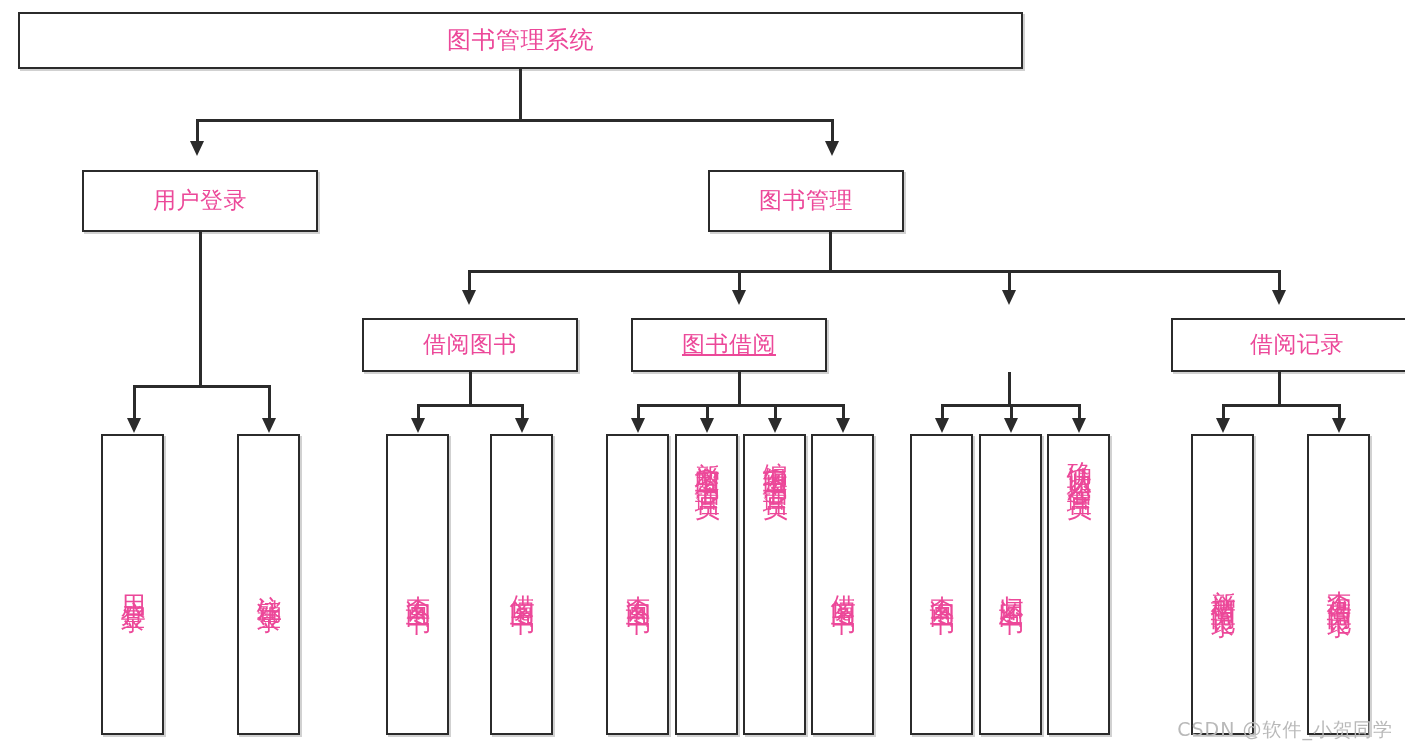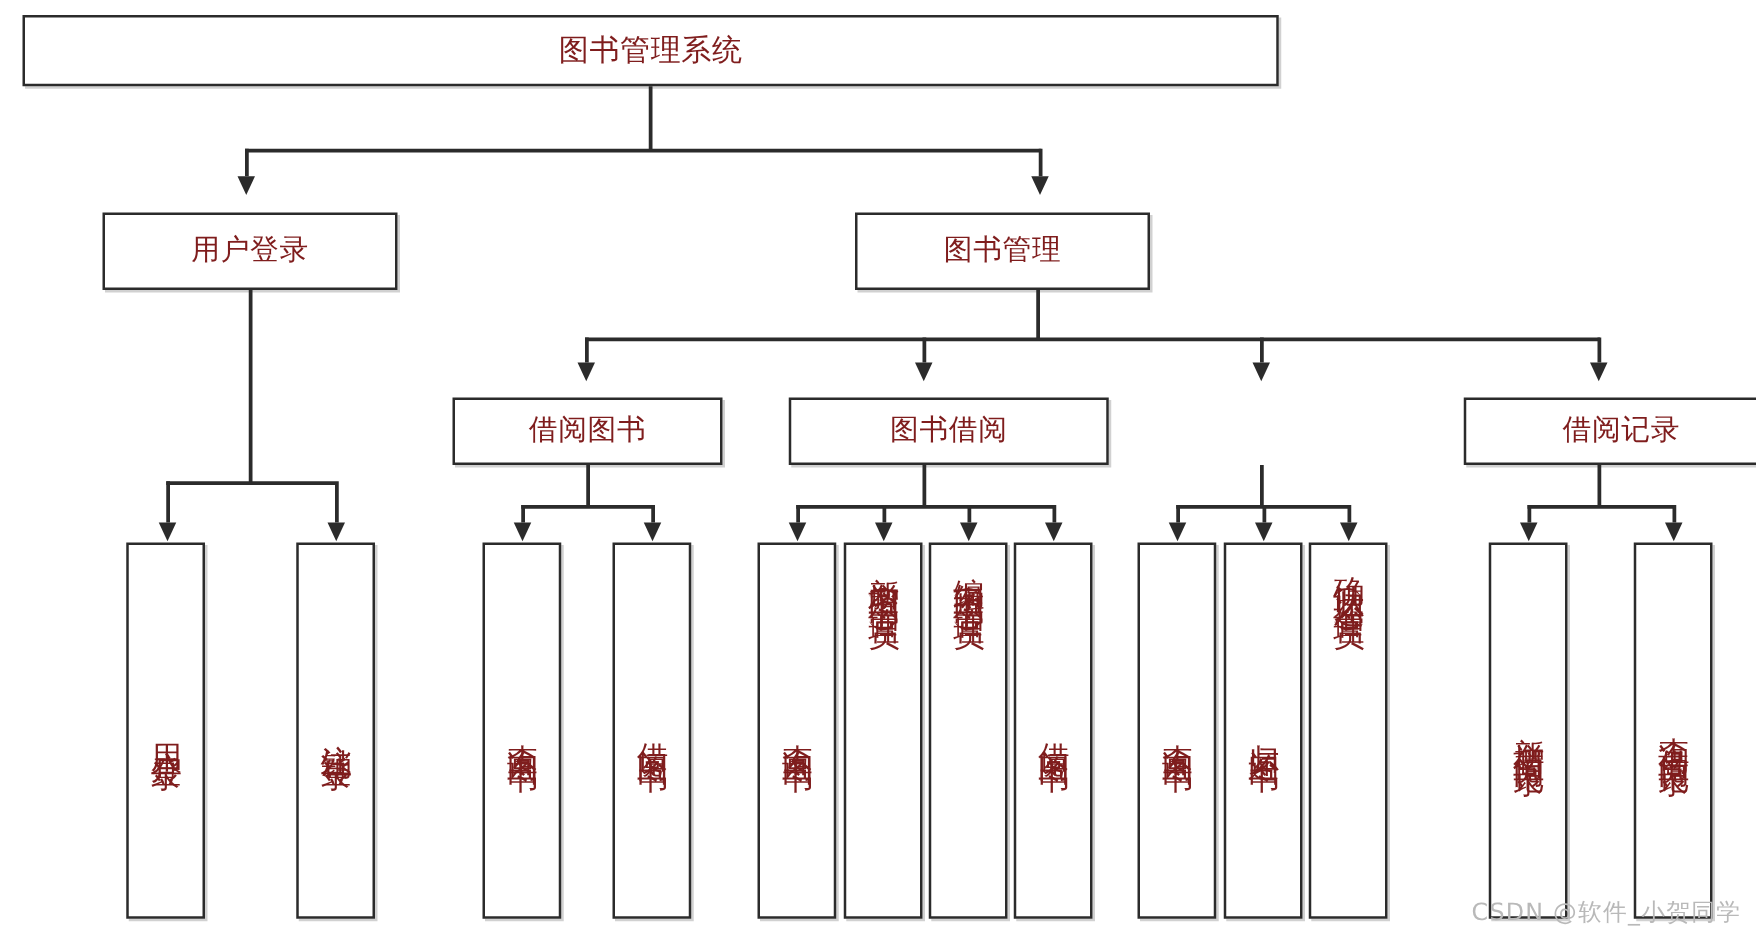--- a/index.html
+++ b/index.html
@@ -17,21 +17,21 @@
   
   .node{
     position:absolute;
     box-sizing:border-box;
     background:#ffffff;
     border:2.5px solid #2b2b2b;
     box-shadow:2px 2px 0 rgba(0,0,0,.18);
     display:flex;
     align-items:center;
     justify-content:center;
-    color:#7f1d1d;
+    color:#ec4899;
   }
   .node .lbl{
     display:block;
     text-align:center;
     letter-spacing:.5px;
     line-height:1.18;
     white-space:pre;
   }
   
   .node.h .lbl{
@@ -102,21 +102,21 @@
   <div class="ln v" style="left:196px;top:119px;height:22px;"></div>
   <div class="arrow" style="left:190px;top:141px;"></div>
 
   <div class="ln v" style="left:831px;top:119px;height:22px;"></div>
   <div class="arrow" style="left:825px;top:141px;"></div>
 
   <div class="node h" style="left:82px;top:170px;width:236px;height:62px;">
     <span class="lbl">用户登录</span>
   </div>
 
-  <div class="node h" style="left:684px;top:170px;width:236px;height:62px;justify-content:center;">
+  <div class="node h" style="left:708px;top:170px;width:196px;height:62px;justify-content:center;">
     <span class="lbl">图书管理</span>
   </div>
 
   <div class="ln v" style="left:199px;top:232px;height:155px;"></div>
   <div class="ln h" style="left:133px;top:385px;width:135px;"></div>
   <div class="ln v" style="left:133px;top:385px;height:33px;"></div>
   <div class="arrow" style="left:127px;top:418px;"></div>
   <div class="ln v" style="left:268px;top:385px;height:33px;"></div>
   <div class="arrow" style="left:262px;top:418px;"></div>
 
@@ -127,21 +127,21 @@
   <div class="ln v" style="left:738px;top:270px;height:20px;"></div>
   <div class="arrow" style="left:732px;top:290px;"></div>
   <div class="ln v" style="left:1008px;top:270px;height:20px;"></div>
   <div class="arrow" style="left:1002px;top:290px;"></div>
   <div class="ln v" style="left:1278px;top:270px;height:20px;"></div>
   <div class="arrow" style="left:1272px;top:290px;"></div>
 
   <div class="node h" style="left:362px;top:318px;width:216px;height:54px;">
     <span class="lbl">借阅图书</span>
   </div>
-  <div class="node h" style="left:631px;top:318px;width:256px;height:54px;">
+  <div class="node h" style="left:631px;top:318px;width:196px;height:54px;text-decoration:underline;">
     <span class="lbl">图书借阅</span>
   </div>
   <div class="node h" style="left:1171px;top:318px;width:252px;height:54px;">
     <span class="lbl">借阅记录</span>
   </div>
 
   <div class="ln v" style="left:469px;top:372px;height:34px;"></div>
   <div class="ln h" style="left:417px;top:404px;width:106px;"></div>
   <div class="ln v" style="left:417px;top:404px;height:14px;"></div>
   <div class="arrow" style="left:411px;top:418px;"></div>

